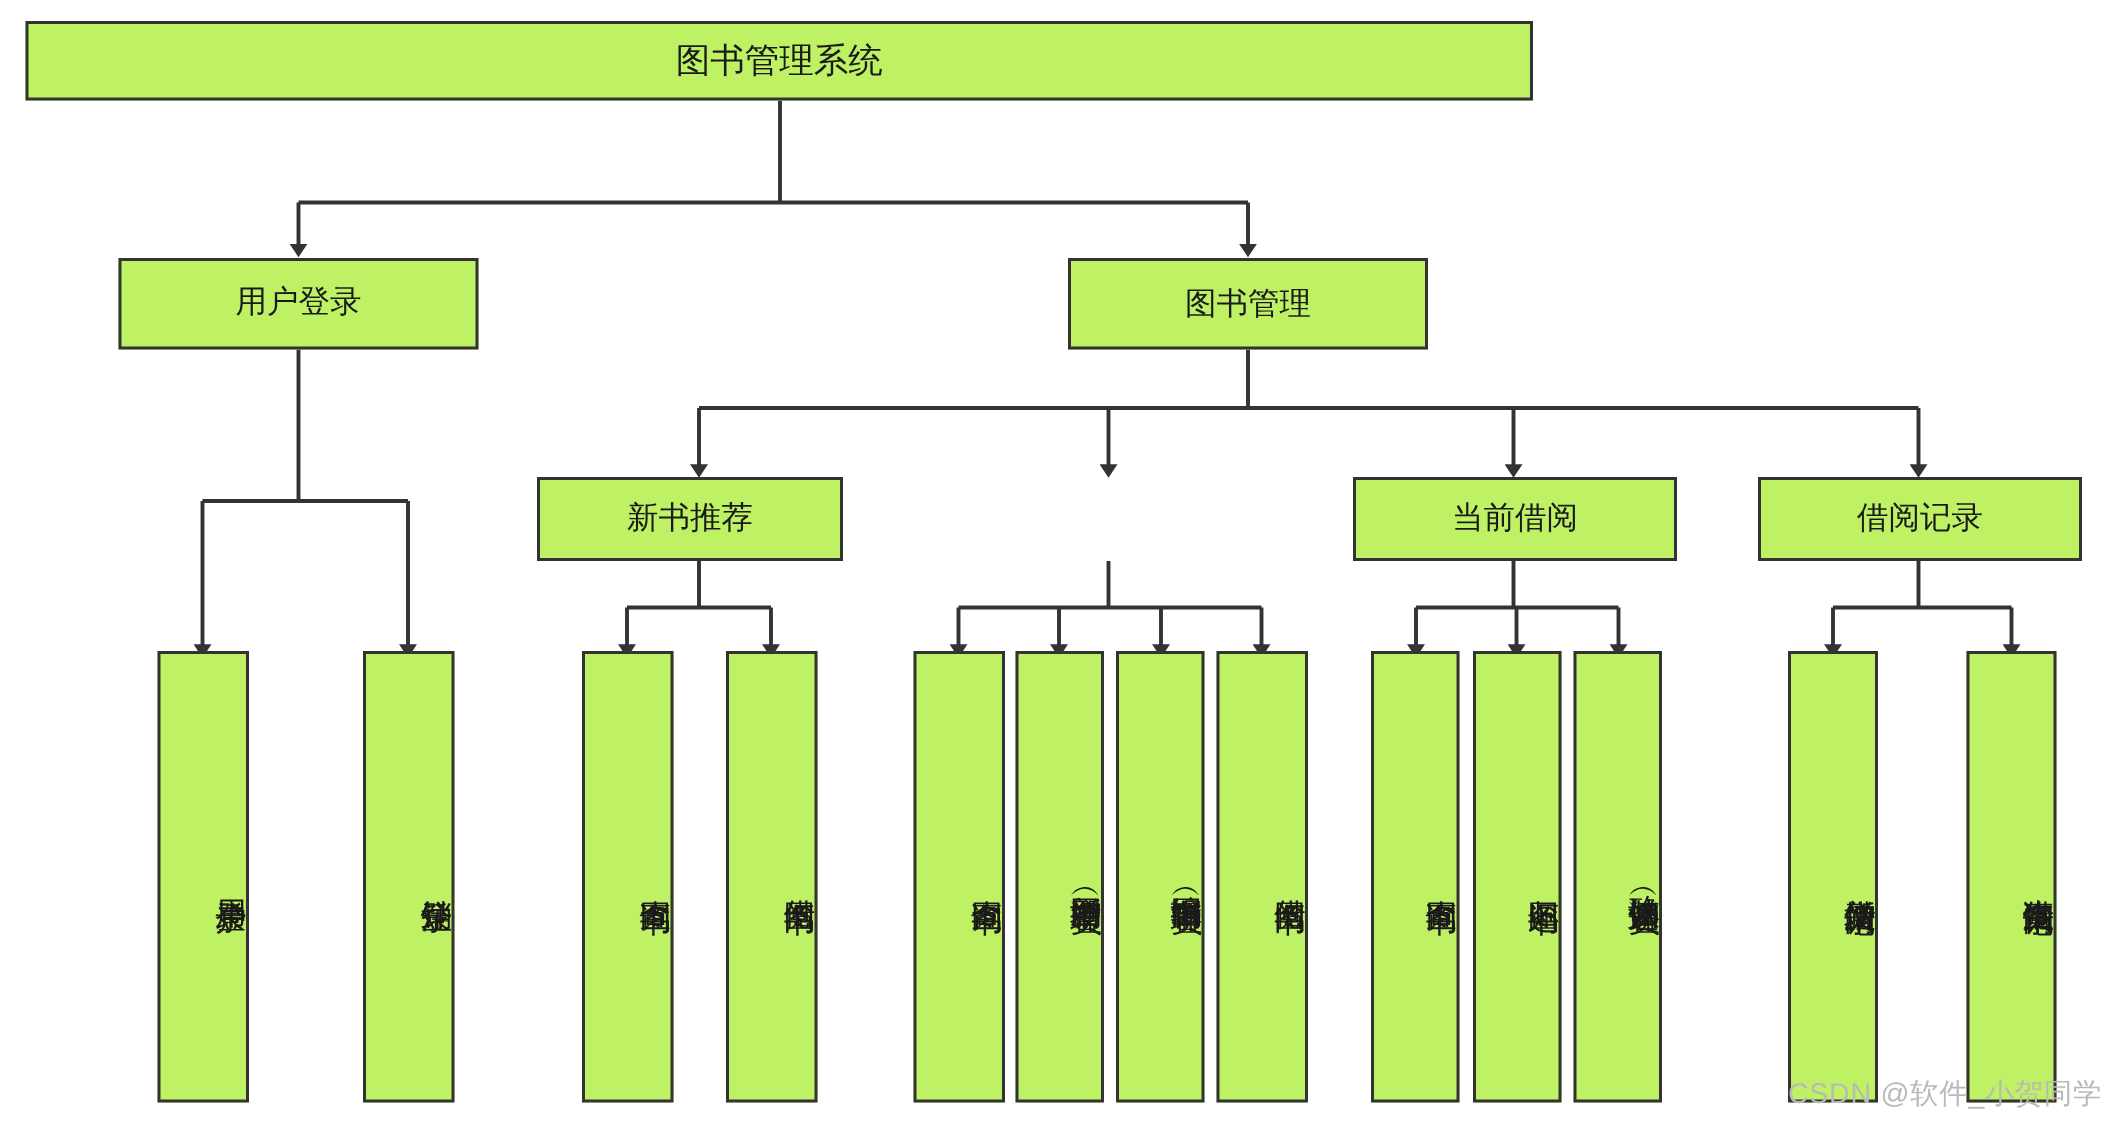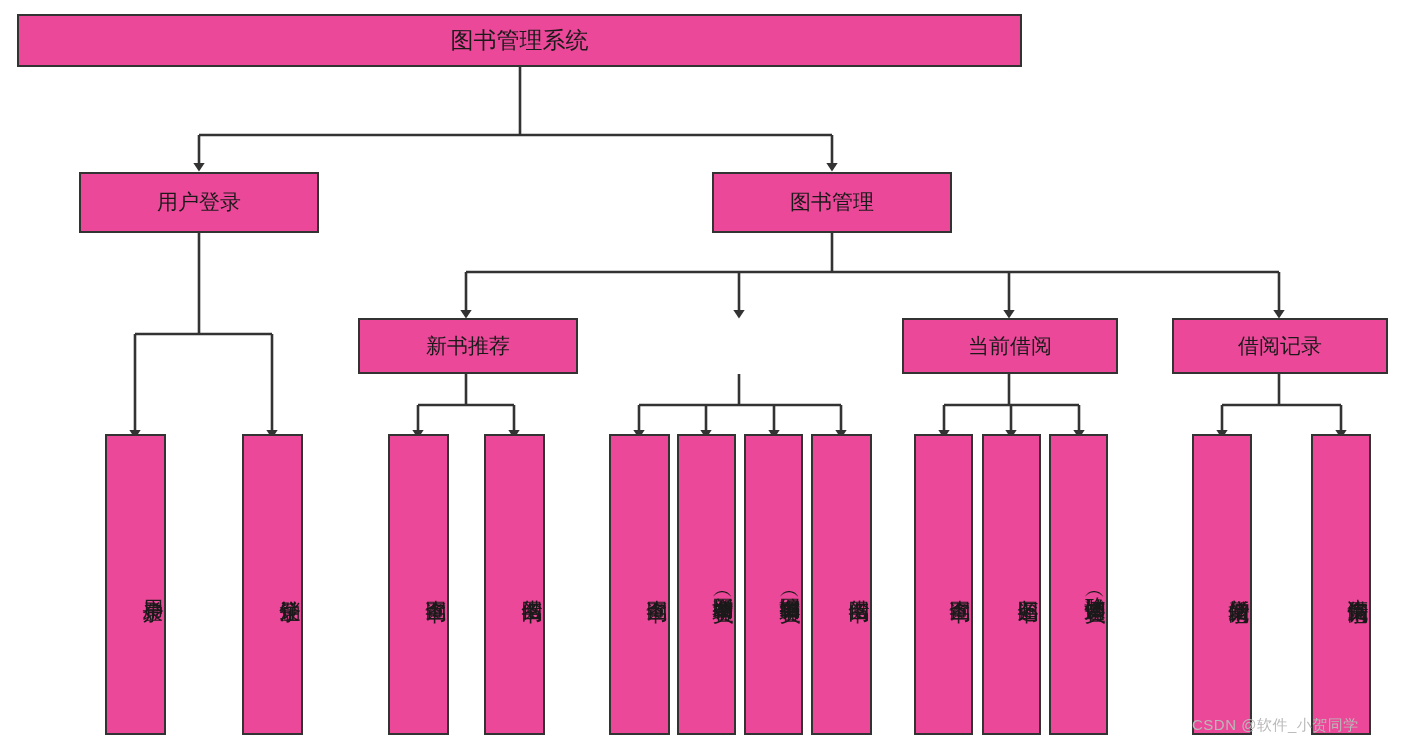--- a/index.html
+++ b/index.html
@@ -23,21 +23,21 @@
     left: 0;
     top: 0;
     width: 1405px;
     height: 747px;
     pointer-events: none;
   }
   .node {
     position: absolute;
     box-sizing: border-box;
     border: 2px solid #333333;
-    background: #ec4899;
+    background: #bef264;
     display: flex;
     align-items: center;
     justify-content: center;
     color: #1a1a1a;
     text-align: center;
     line-height: 1.08;
   }
   .node.root {
     font-size: 23px;
   }
@@ -56,21 +56,21 @@
     align-items: flex-start;
     justify-content: center;
   }
   .node.leaf .txt {
     writing-mode: vertical-rl;
     text-orientation: upright;
     white-space: nowrap;
   }
   .watermark {
     position: absolute;
-    font-size: 15px;
+    font-size: 19px;
     color: #b9b9b9;
     white-space: nowrap;
     letter-spacing: 0.5px;
   }
 </style>
 </head>
 <body>
 
 <div id="canvas">
 
@@ -128,21 +128,21 @@
     <span class="txt">图书管理系统</span>
   </div>
 
   <div class="node l1" style="left:79px; top:172px; width:240px; height:61px;">
     <span class="txt">用户登录</span>
   </div>
   <div class="node l1" style="left:712px; top:172px; width:240px; height:61px;font-family:Liberation Serif, serif;">
     <span class="txt">图书管理</span>
   </div>
 
-  <div class="node l2" style="left:358px; top:318px; width:220px; height:56px;">
+  <div class="node l2" style="left:358px; top:318px; width:204px; height:56px;">
     <span class="txt">新书推荐</span>
   </div>
   <div class="node l2" style="left:902px; top:318px; width:216px; height:56px;">
     <span class="txt">当前借阅</span>
   </div>
   <div class="node l2" style="left:1172px; top:318px; width:216px; height:56px;">
     <span class="txt">借阅记录</span>
   </div>
 
   <div class="node leaf" style="left:105px; top:434px; width:61px; height:301px;">

